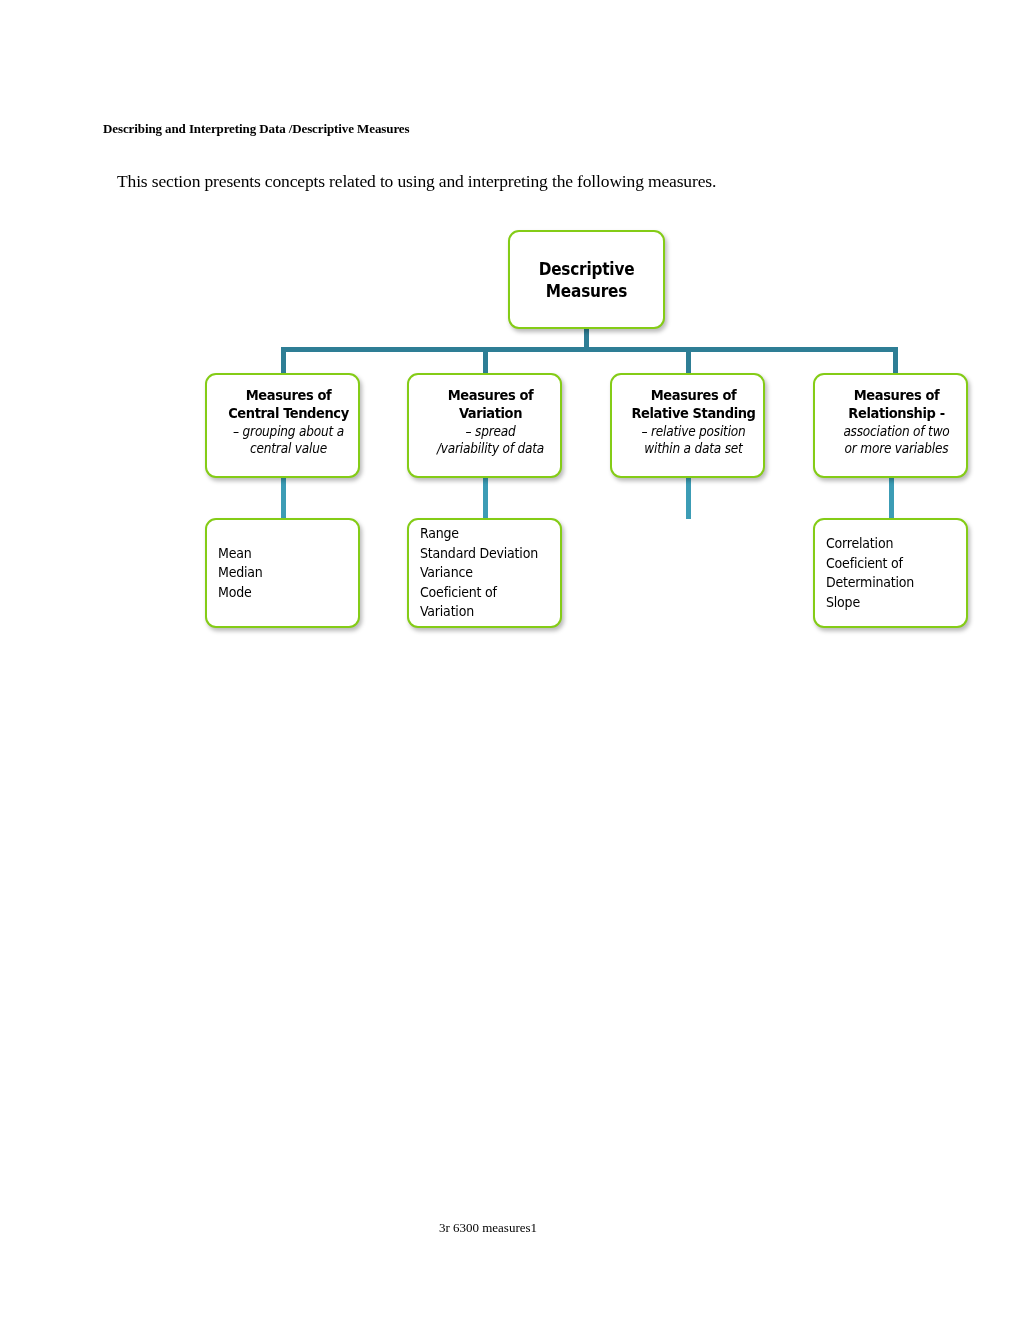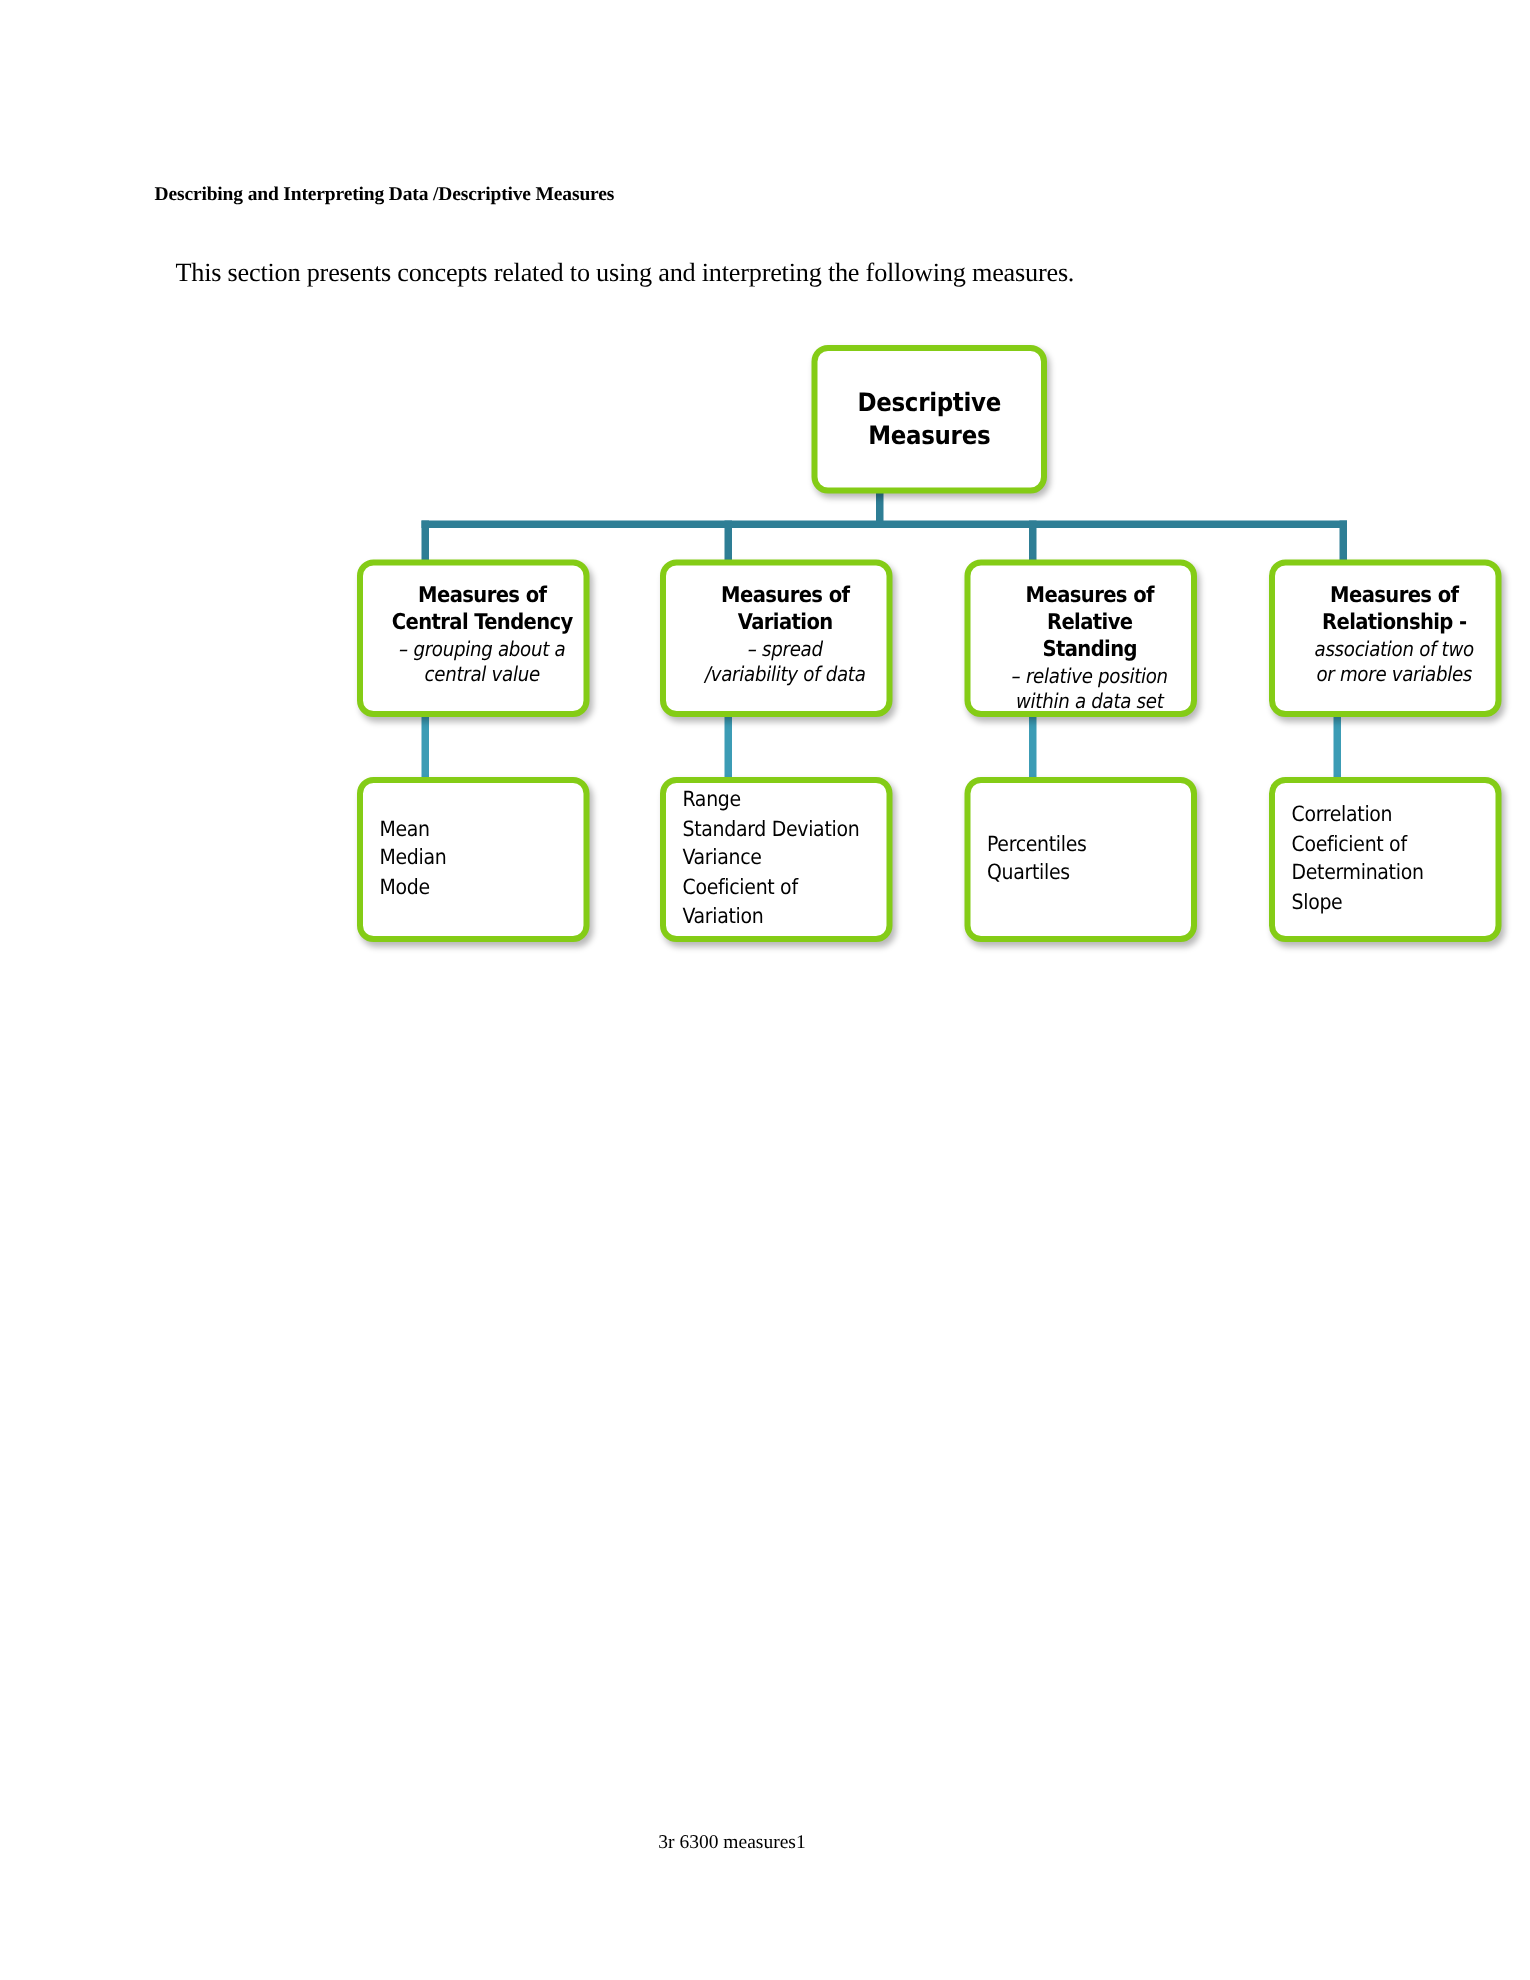--- a/index.html
+++ b/index.html
@@ -59,26 +59,25 @@
     position: absolute;
     left: 0;
     top: 0;
     width: 1020px;
     height: 1320px;
   }
   .node {
     position: absolute;
     box-sizing: border-box;
     background: #ffffff;
-    border: 4px solid #84cc16;
+    border: 2px solid #84cc16;
     border-radius: 11px;
     box-shadow: 2px 3px 4px rgba(0,0,0,0.28);
     font-family: "DejaVu Sans Condensed", "Liberation Sans Narrow", "Liberation Sans", sans-serif;
     z-index: 3;
-    margin-left: 33px;
   }
 
   
   .node-root {
     left: 508px;
     top: 230px;
     width: 157px;
     height: 99px;
     display: flex;
     align-items: center;
@@ -248,24 +247,20 @@
   </div>
 
   <div class="node node-leaf col-2">
     <div class="node-list">Range
 Standard Deviation
 Variance
 Coeficient of
 Variation</div>
   </div>
 
-  <div class="node node-leaf col-3">
-    <div class="node-list">Percentiles
-Quartiles</div>
-  </div>
 
   <div class="node node-leaf col-4">
     <div class="node-list">Correlation
 Coeficient of
 Determination
 Slope</div>
   </div>
 
 </div>
 

